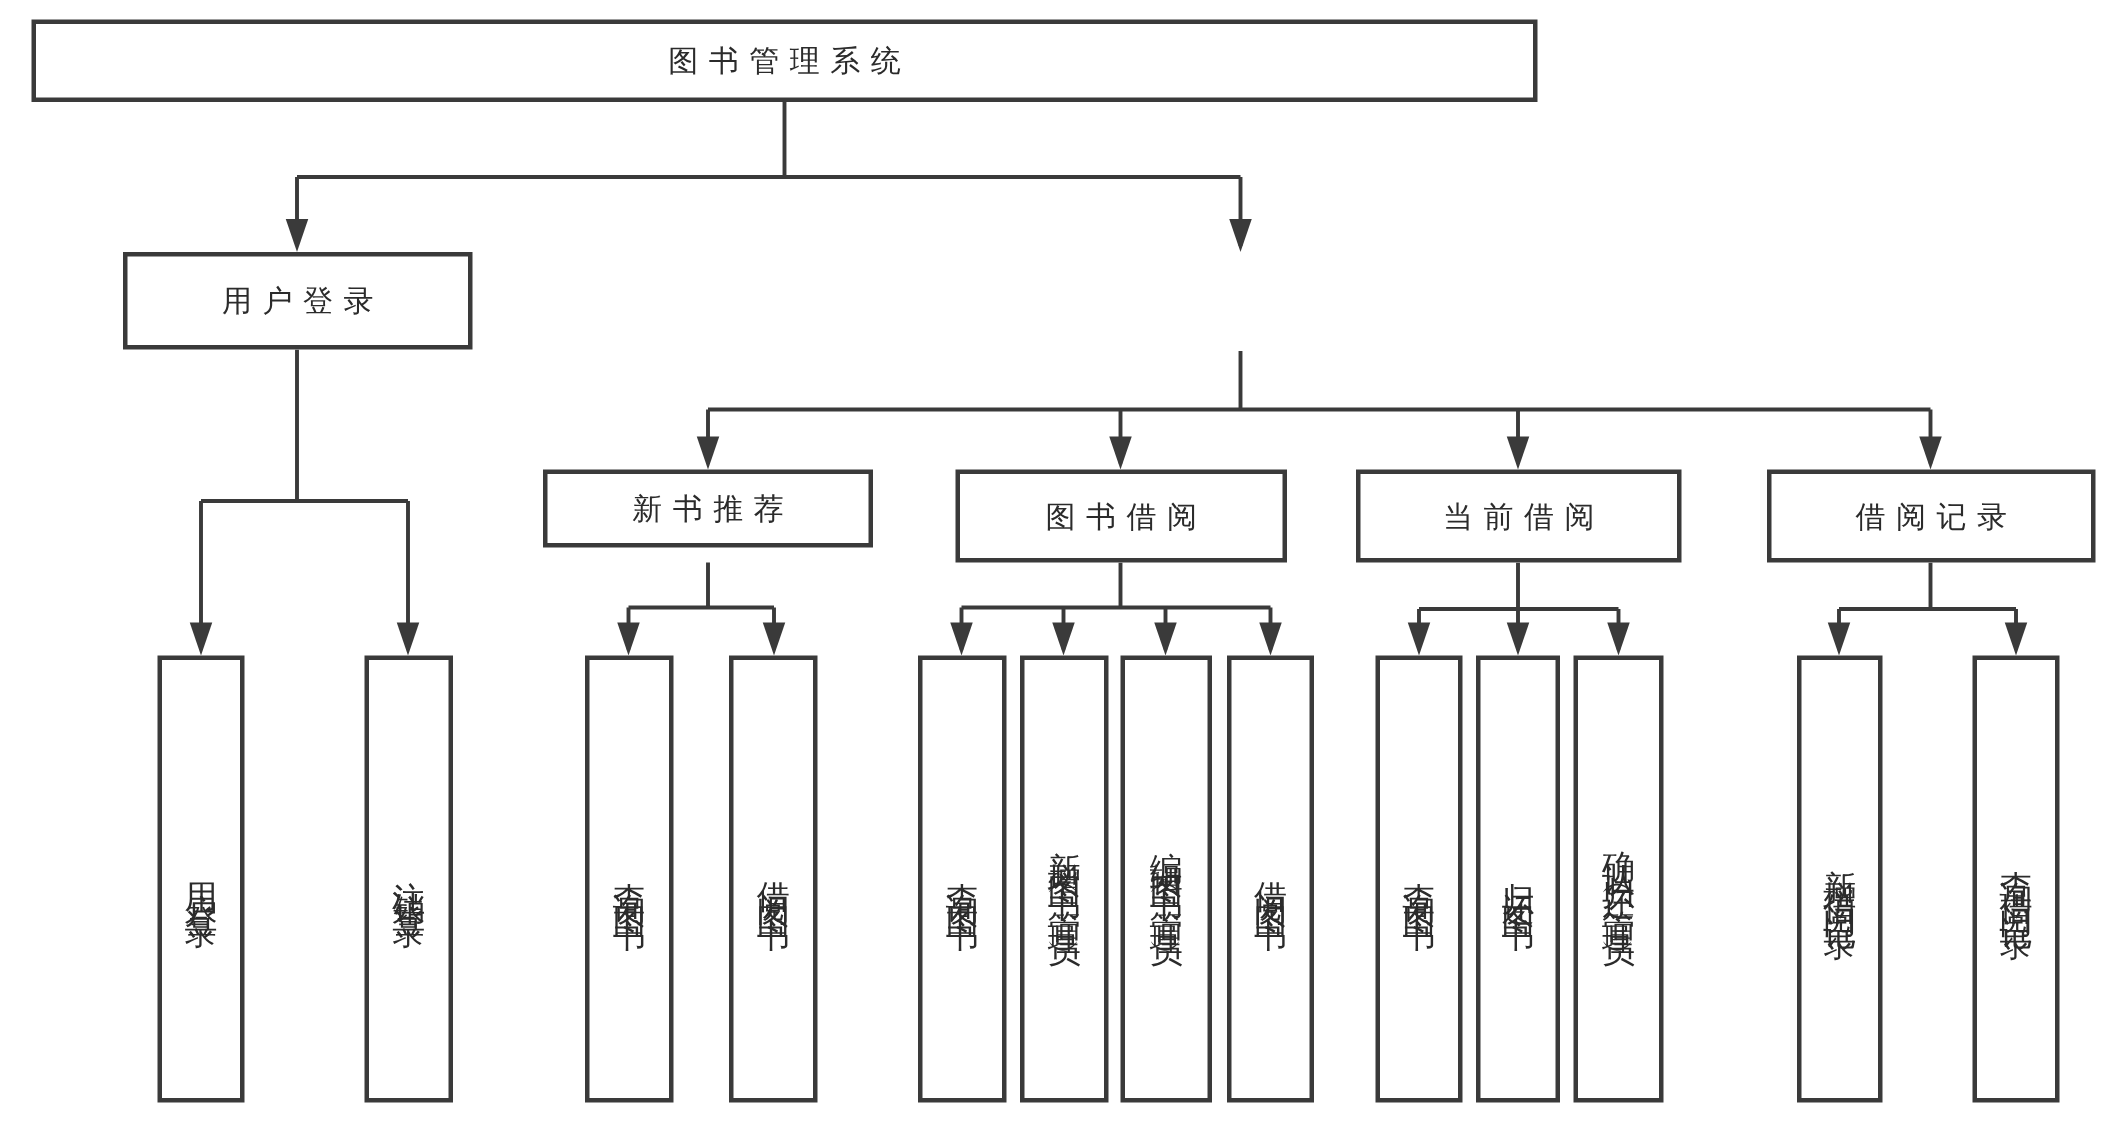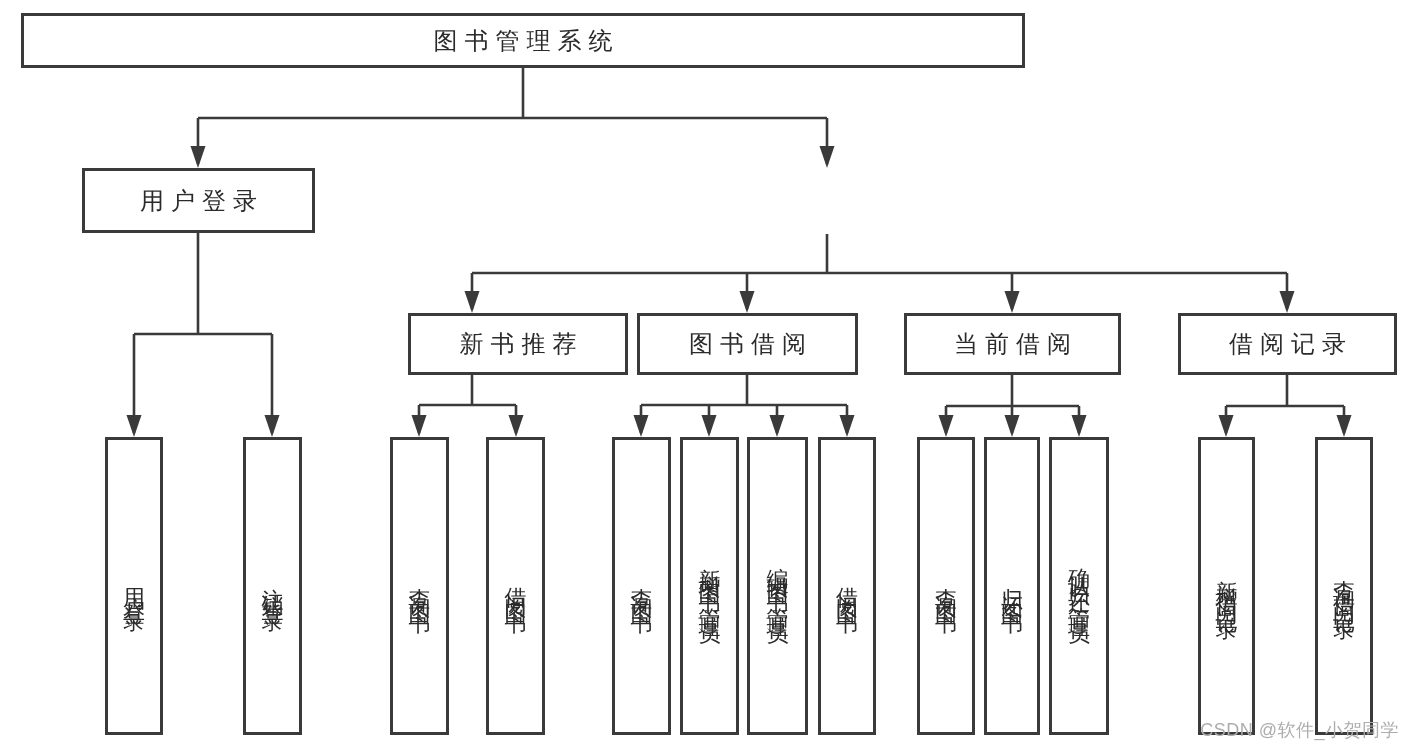--- a/index.html
+++ b/index.html
@@ -31,21 +31,21 @@
     border: 3px solid var(--line);
     background: var(--bg);
     color: var(--text);
     display: flex;
     align-items: center;
     justify-content: center;
     z-index: 1;
   }
 
   .node.h {
-    font-size: 24px;
+    font-size: 20px;
     letter-spacing: 7px;
     text-indent: 7px;       
     white-space: nowrap;
   }
 
   .node.v {
     font-size: 22px;
     writing-mode: vertical-rl;
     text-orientation: mixed;
     letter-spacing: 8px;
@@ -89,21 +89,21 @@
       <polygon points="1004.5,415 1019.5,415 1012,437" fill="#3a3a3a"></polygon>
       <polygon points="1071.5,415 1086.5,415 1079,437" fill="#3a3a3a"></polygon>
       <polygon points="1218.5,415 1233.5,415 1226,437" fill="#3a3a3a"></polygon>
       <polygon points="1336.5,415 1351.5,415 1344,437" fill="#3a3a3a"></polygon>
     </svg>
 
   <div class="node h" style="left:21px; top:13px; width:1004px; height:55px;">图书管理系统</div>
 
   <div class="node h" style="left:82px; top:168px; width:233px; height:65px;">用户登录</div>
 
-  <div class="node h" style="left:362px; top:313px; width:220px; height:62px;margin-left:46px;">新书推荐</div>
+  <div class="node h" style="left:362px; top:313px; width:220px; height:52px;">新书推荐</div>
   <div class="node h" style="left:904px; top:313px; width:217px; height:62px;">当前借阅</div>
   <div class="node h" style="left:637px; top:313px; width:221px; height:62px;">图书借阅</div>
   <div class="node h" style="left:1178px; top:313px; width:219px; height:62px;">借阅记录</div>
 
   <div class="node v" style="left:105px; top:437px; width:58px; height:298px;">用户登录</div>
   <div class="node v" style="left:243px; top:437px; width:59px; height:298px;">注销登录</div>
 
   <div class="node v" style="left:390px; top:437px; width:59px; height:298px;">查询图书</div>
   <div class="node v" style="left:486px; top:437px; width:59px; height:298px;">借阅图书</div>
 
@@ -112,14 +112,13 @@
   <div class="node v" style="left:747px; top:437px; width:61px; height:298px;">编辑图书（管理员）</div>
   <div class="node v" style="left:818px; top:437px; width:58px; height:298px;">借阅图书</div>
 
   <div class="node v" style="left:917px; top:437px; width:58px; height:298px;">查询图书</div>
   <div class="node v" style="left:984px; top:437px; width:56px; height:298px;">归还图书</div>
   <div class="node v" style="left:1049px; top:437px; width:60px; height:298px;">确认归还（管理员）</div>
 
   <div class="node v" style="left:1198px; top:437px; width:57px; height:298px;">新增借阅记录</div>
   <div class="node v" style="left:1315px; top:437px; width:58px; height:298px;">查询借阅记录</div>
 
-  <div class="watermark">CSDN @软件_小贺同学</div>
 </div>
 
 </body></html>

